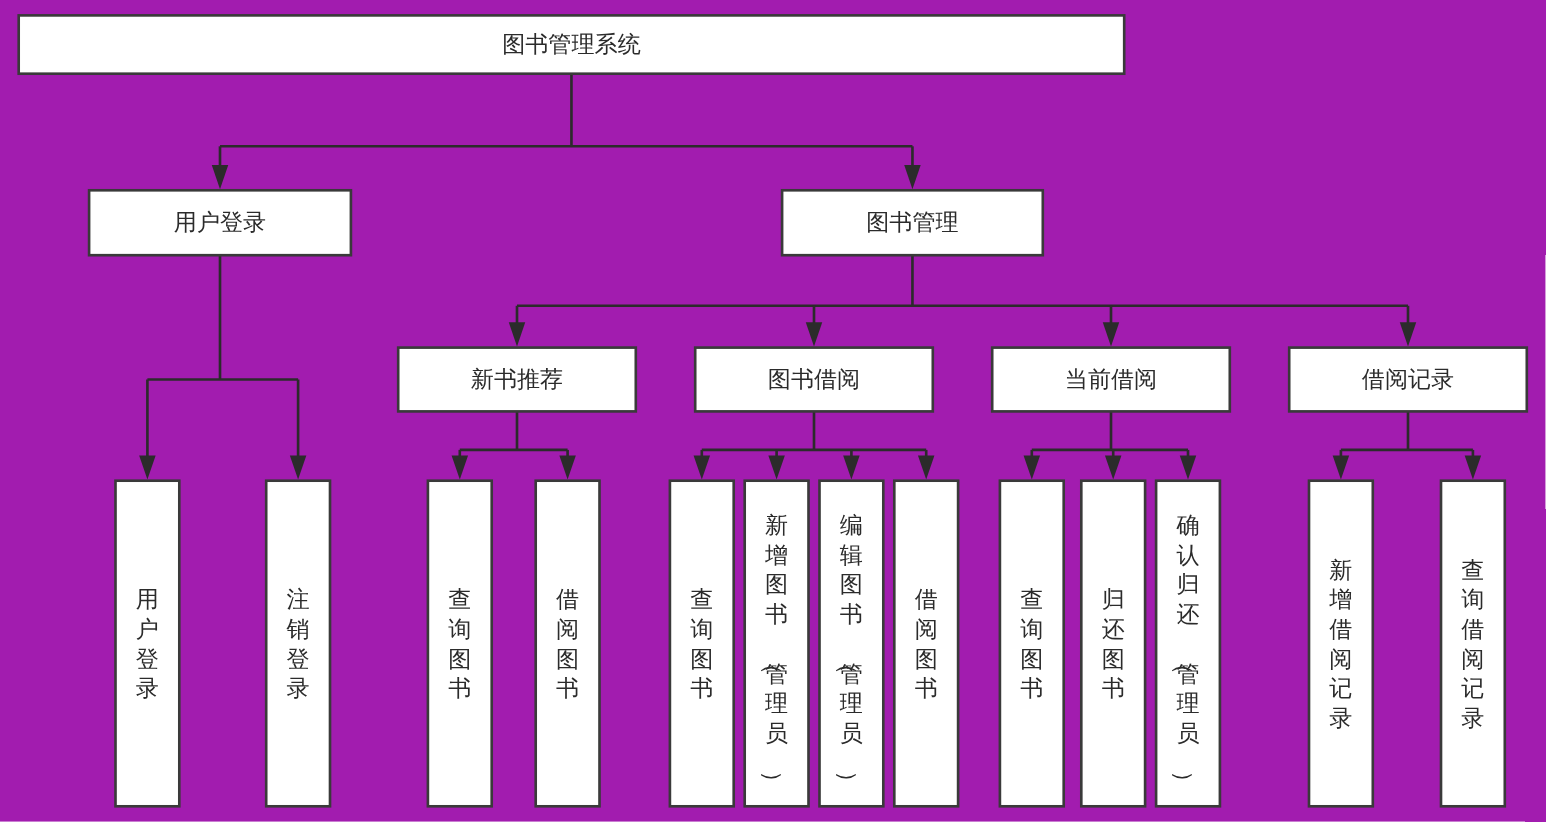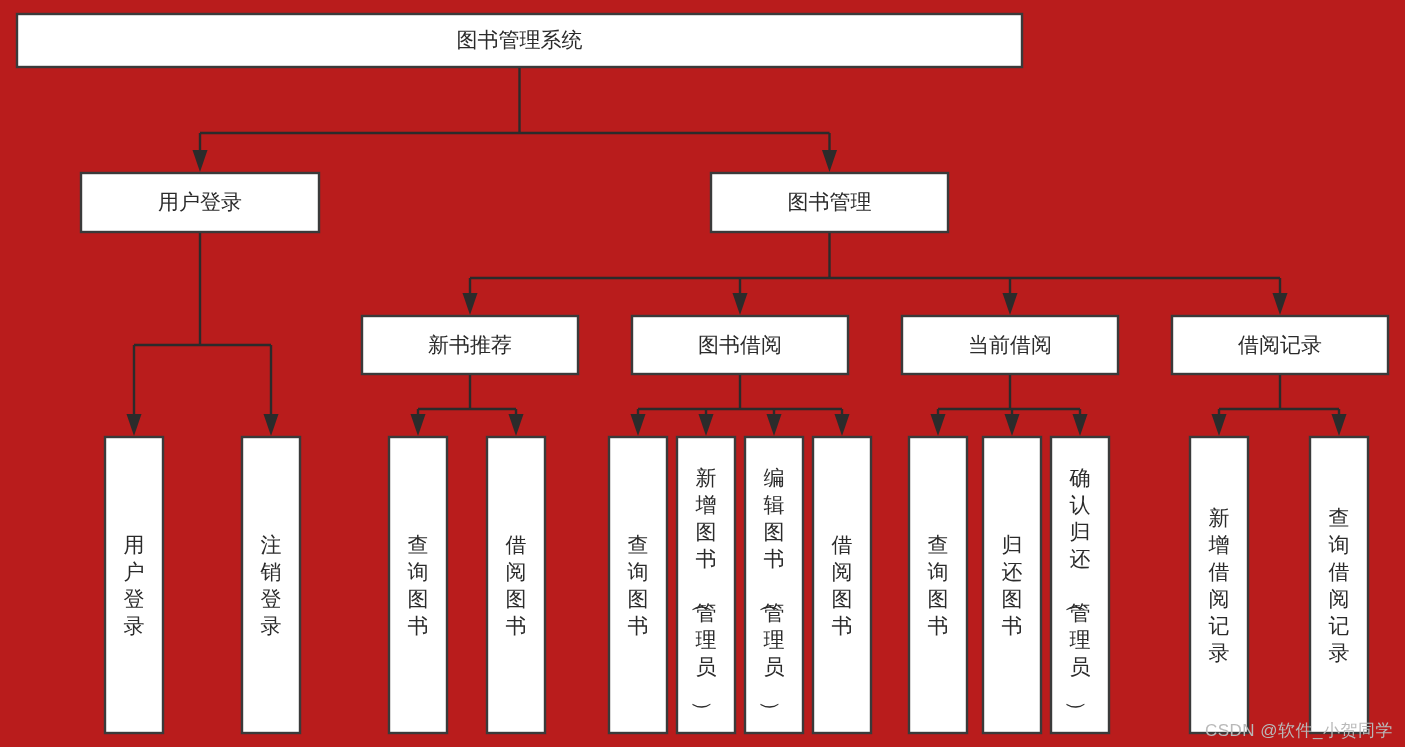--- a/index.html
+++ b/index.html
@@ -10,21 +10,21 @@
   body {
     width: 1405px;
     height: 747px;
     font-family: "Liberation Sans", "DejaVu Sans", sans-serif;
     overflow: hidden;
   }
   #stage {
     position: relative;
     width: 1405px;
     height: 747px;
-    background: #b91c1c;
+    background: #a21caf;
   }
   svg.diagram {
     position: absolute;
     top: 0; left: 0;
     width: 1405px;
     height: 747px;
     display: block;
   }
   .box-rect {
     fill: #ffffff;
@@ -201,14 +201,13 @@
         <g>
           <rect class="box-rect" x="1190" y="437" width="58" height="296"></rect>
           <text class="node-label-v" x="1219" y="525.06"><tspan x="1219" dy="0">新</tspan><tspan x="1219" dy="27">增</tspan><tspan x="1219" dy="27">借</tspan><tspan x="1219" dy="27">阅</tspan><tspan x="1219" dy="27">记</tspan><tspan x="1219" dy="27">录</tspan></text>
         </g>
         <g>
           <rect class="box-rect" x="1310" y="437" width="58" height="296"></rect>
           <text class="node-label-v" x="1339" y="525.06"><tspan x="1339" dy="0">查</tspan><tspan x="1339" dy="27">询</tspan><tspan x="1339" dy="27">借</tspan><tspan x="1339" dy="27">阅</tspan><tspan x="1339" dy="27">记</tspan><tspan x="1339" dy="27">录</tspan></text>
         </g>
       </g>
   </svg>
-  <div class="watermark">CSDN @软件_小贺同学</div>
 </div>
 
 </body></html>

